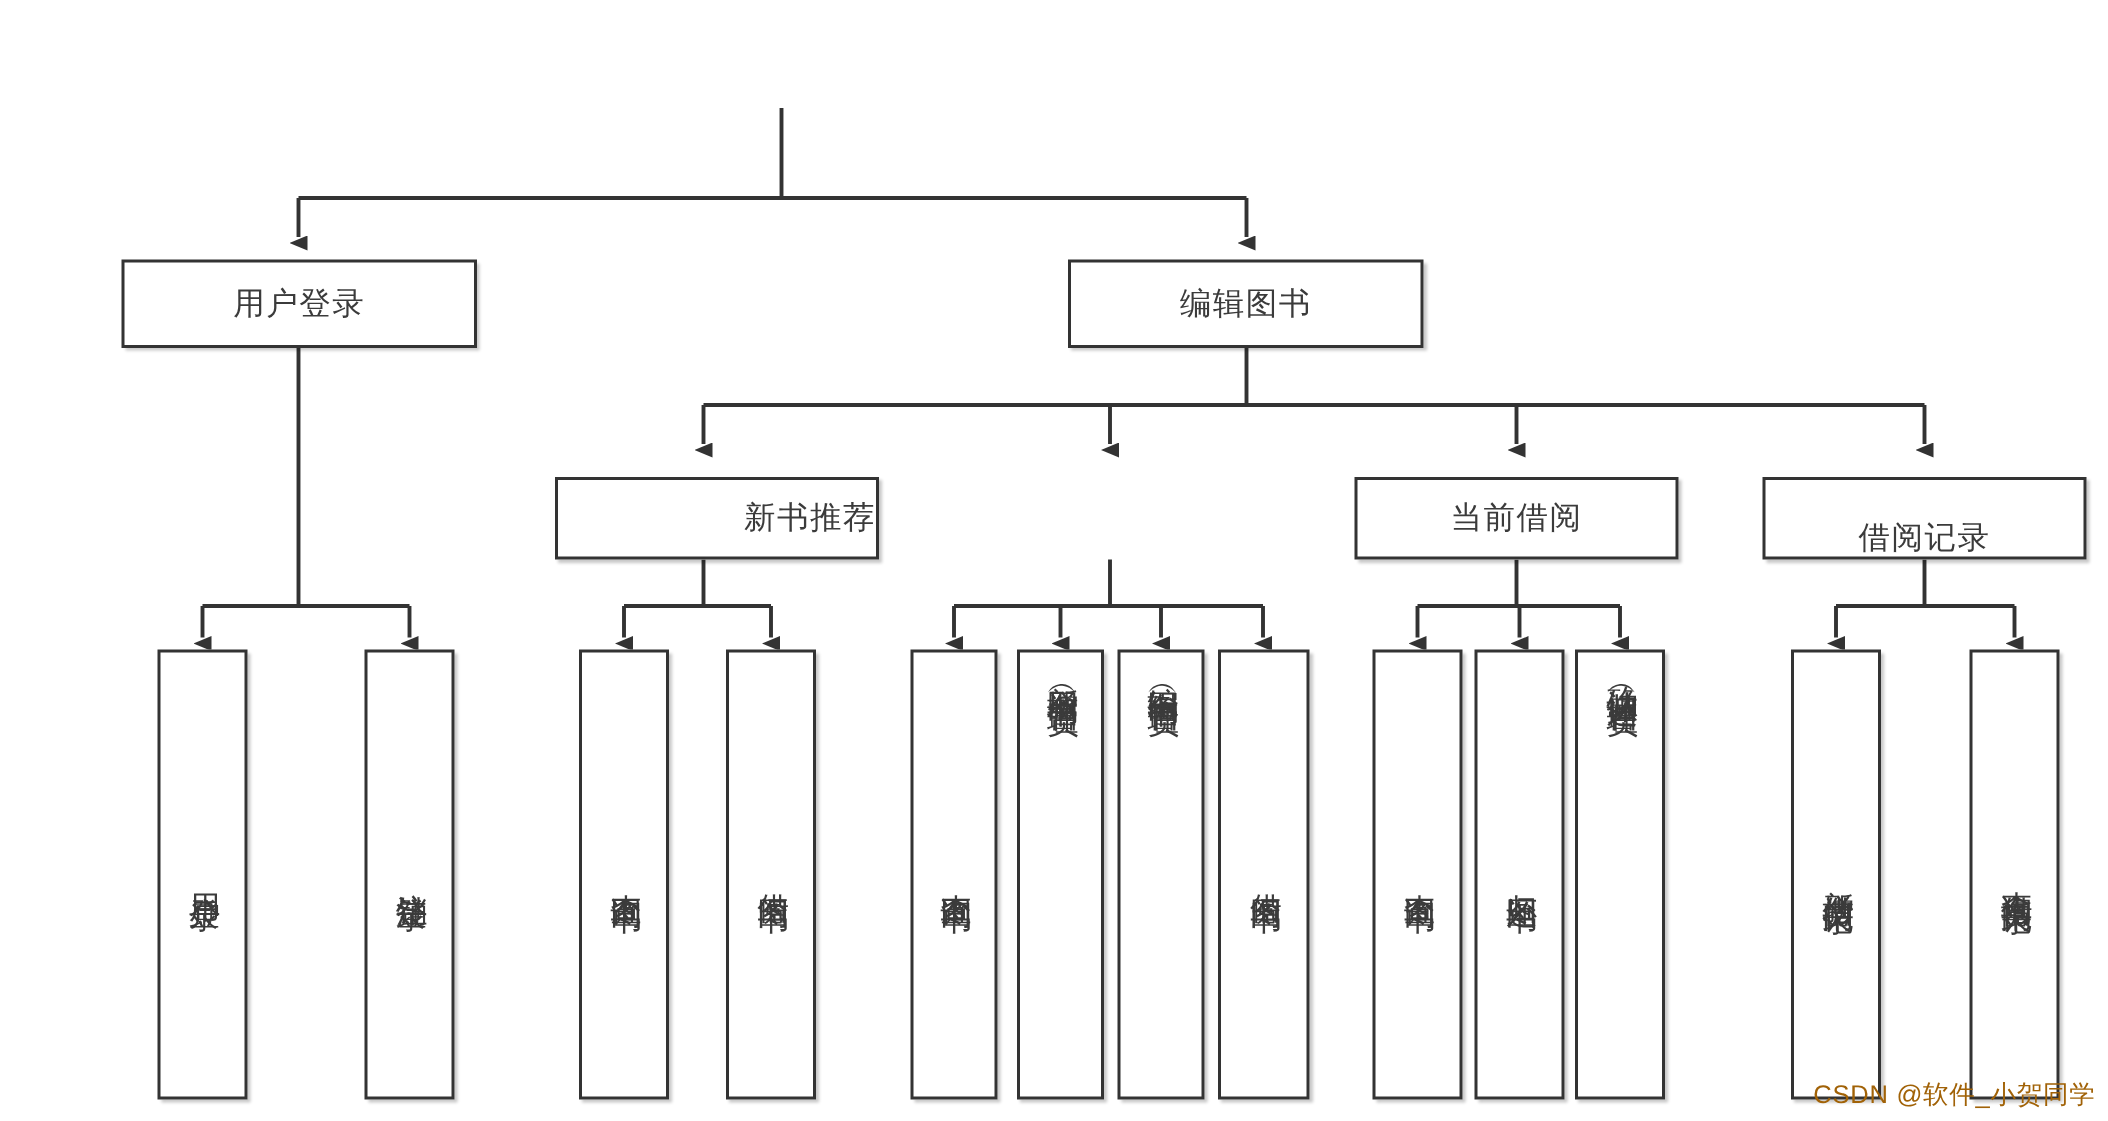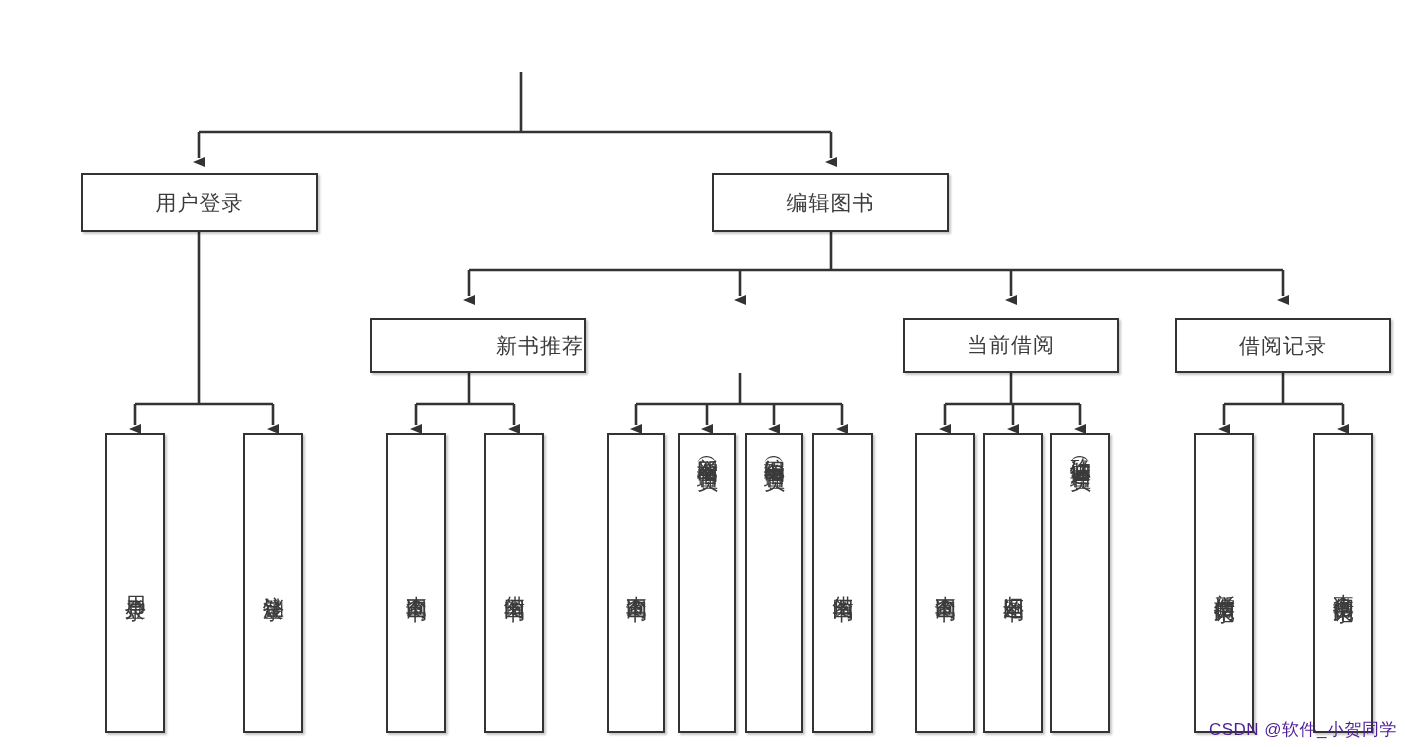--- a/index.html
+++ b/index.html
@@ -59,21 +59,21 @@
   }
   .node.vert.center-text {
     align-items: center;
     padding-top: 0;
   }
   #watermark {
     position: absolute;
     right: 8px;
     bottom: 6px;
     font-size: 17px;
-    color: #4c1d95;
+    color: #a16207;
     letter-spacing: 0.5px;
     white-space: nowrap;
     user-select: none;
   }
 </style>
 </head>
 <body>
 
 <div id="diagram-root">
 
@@ -138,21 +138,21 @@
 
   <div class="node horiz" style="left:370px; top:318px; width:216px; height:55px;justify-content:flex-end;">
     <span class="node-label">新书推荐</span>
   </div>
 
 
   <div class="node horiz" style="left:903px; top:318px; width:216px; height:55px;font-family:Liberation Serif, serif;">
     <span class="node-label">当前借阅</span>
   </div>
 
-  <div class="node horiz" style="left:1175px; top:318px; width:216px; height:55px;">
+  <div class="node horiz" style="left:1175px; top:318px; width:216px; height:55px;align-items:flex-end;">
     <span class="node-label">借阅记录</span>
   </div>
 
   <div class="node vert center-text" style="left:105px; top:433px; width:60px; height:300px;">
     <span class="node-label">用户登录</span>
   </div>
 
   <div class="node vert center-text" style="left:243px; top:433px; width:60px; height:300px;">
     <span class="node-label">注销登录</span>
   </div>

